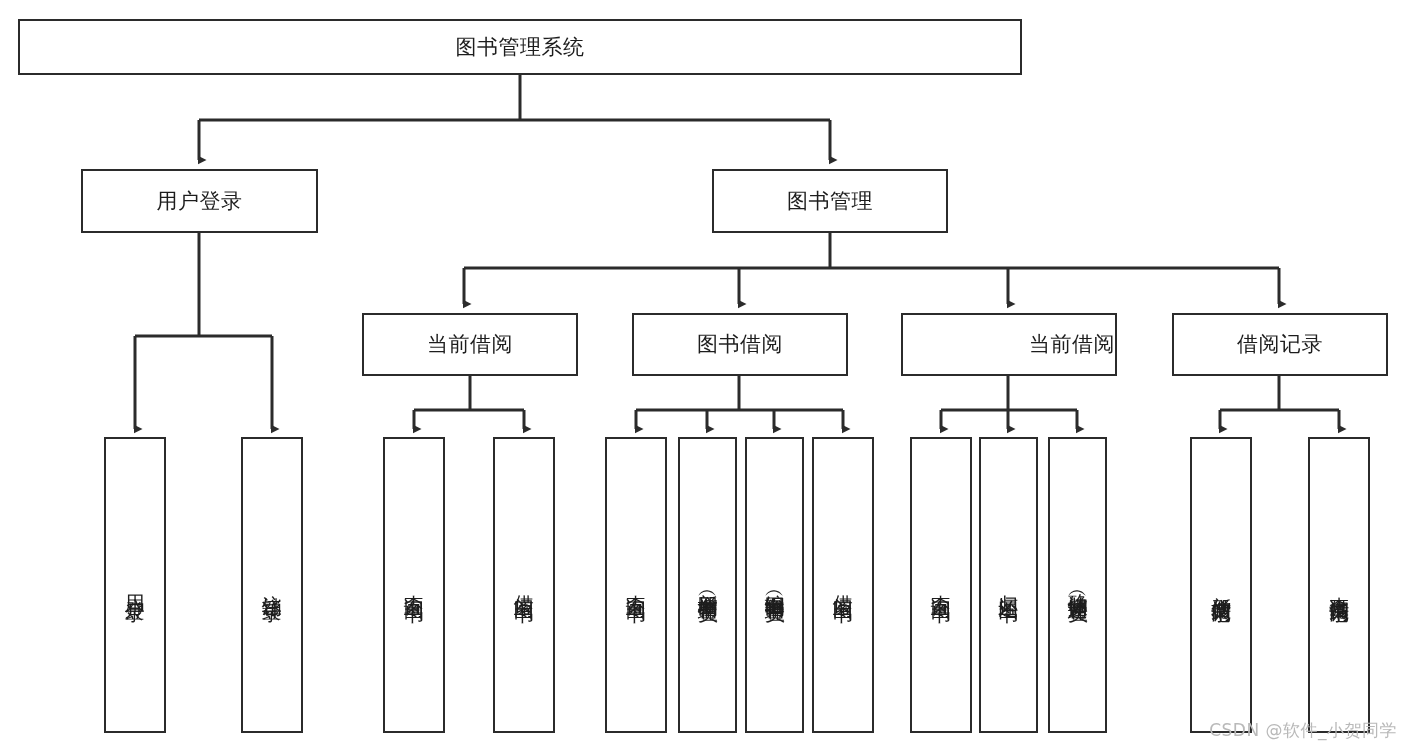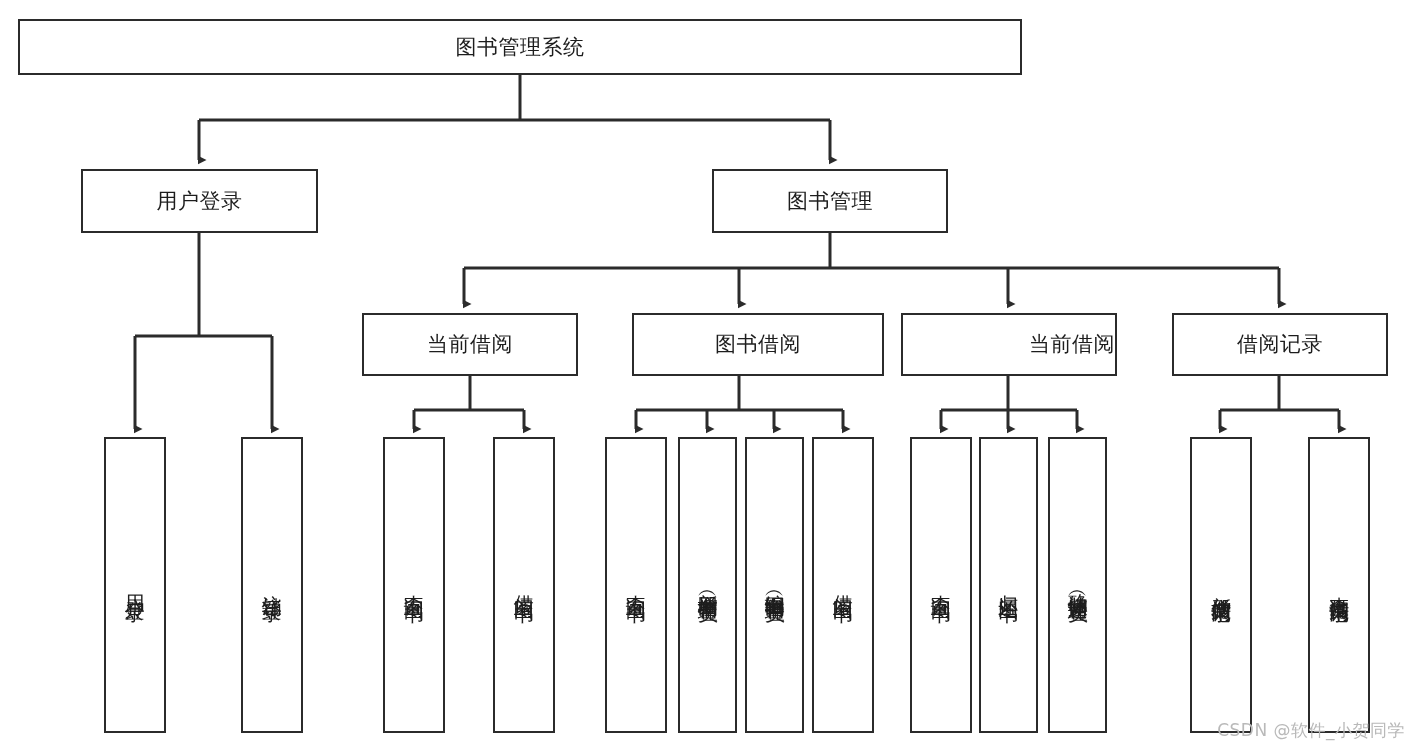--- a/index.html
+++ b/index.html
@@ -56,21 +56,21 @@
     white-space: normal;
     text-align: center;
   }
   .node.leaf.tall .node-label {
     font-size: 20px;
     letter-spacing: 1.5px;
     line-height: 1.18;
   }
   .watermark {
     position: absolute;
-    right: 0;
+    right: 8px;
     bottom: 5px;
     font-size: 17px;
     color: #b9b9b9;
     letter-spacing: 0.5px;
     white-space: nowrap;
     font-family: "DejaVu Sans", "Liberation Sans", sans-serif;
   }
 </style>
 </head>
 <body>
@@ -137,21 +137,21 @@
   </div>
 
   <div class="node" style="left:712px; top:169px; width:236px; height:64px;">
     <span class="node-label">图书管理</span>
   </div>
 
   <div class="node" style="left:362px; top:313px; width:216px; height:63px;">
     <span class="node-label">当前借阅</span>
   </div>
 
-  <div class="node" style="left:632px; top:313px; width:252px; height:63px;">
+  <div class="node" style="left:632px; top:313px; width:216px; height:63px;">
     <span class="node-label">图书借阅</span>
   </div>
 
   <div class="node" style="left:901px; top:313px; width:216px; height:63px;justify-content:flex-end;">
     <span class="node-label">当前借阅</span>
   </div>
 
   <div class="node" style="left:1172px; top:313px; width:216px; height:63px;">
     <span class="node-label">借阅记录</span>
   </div>

